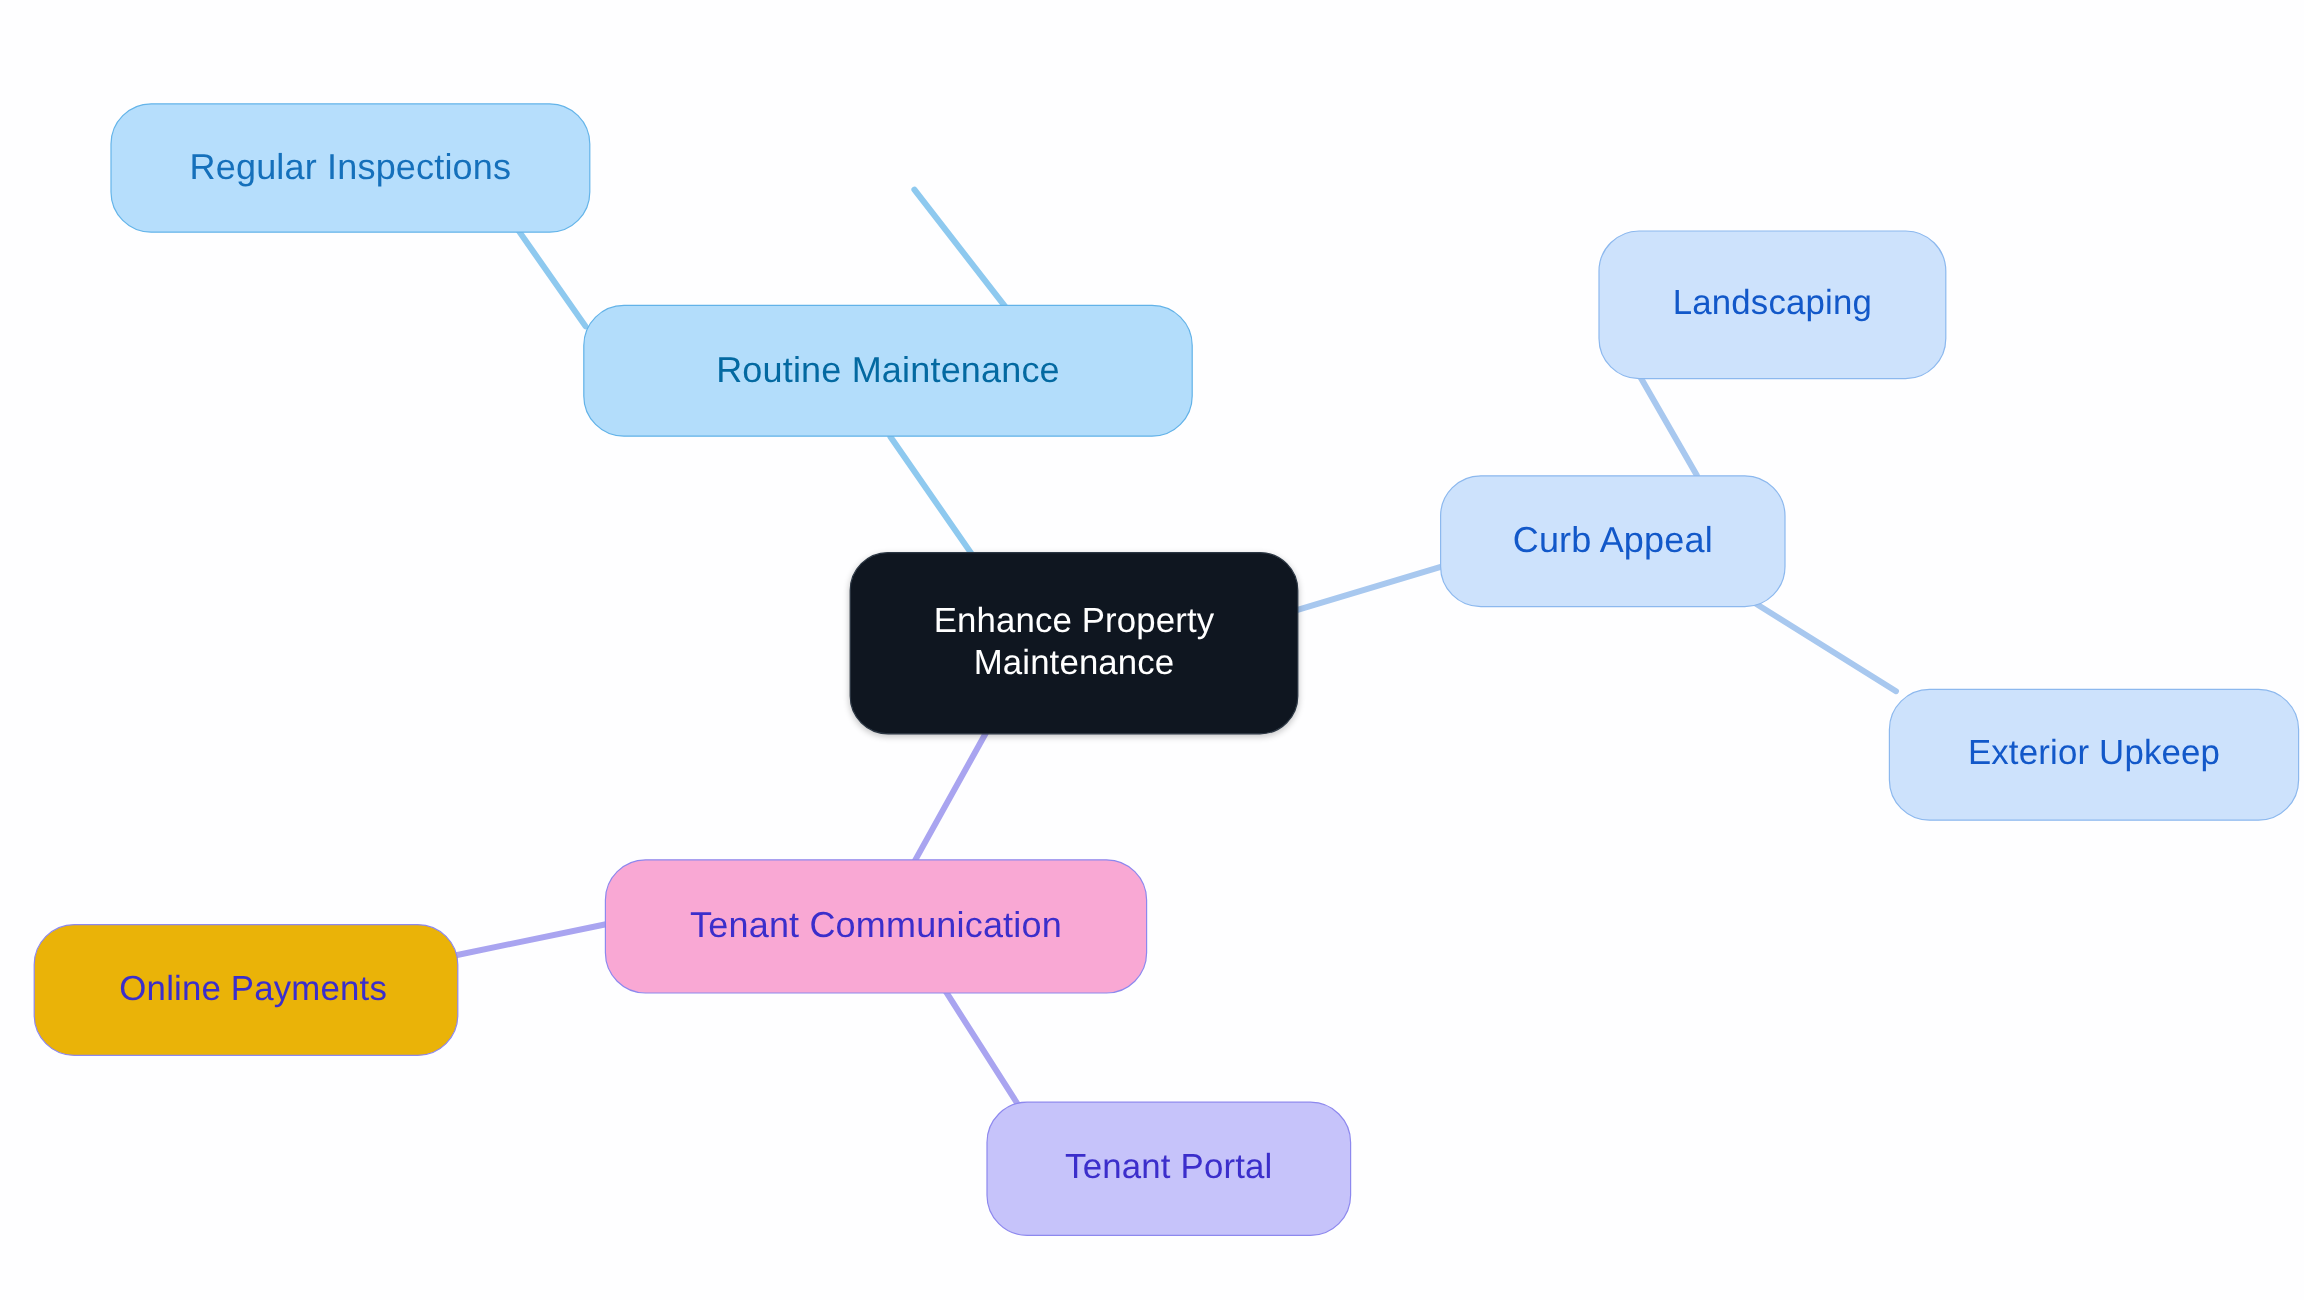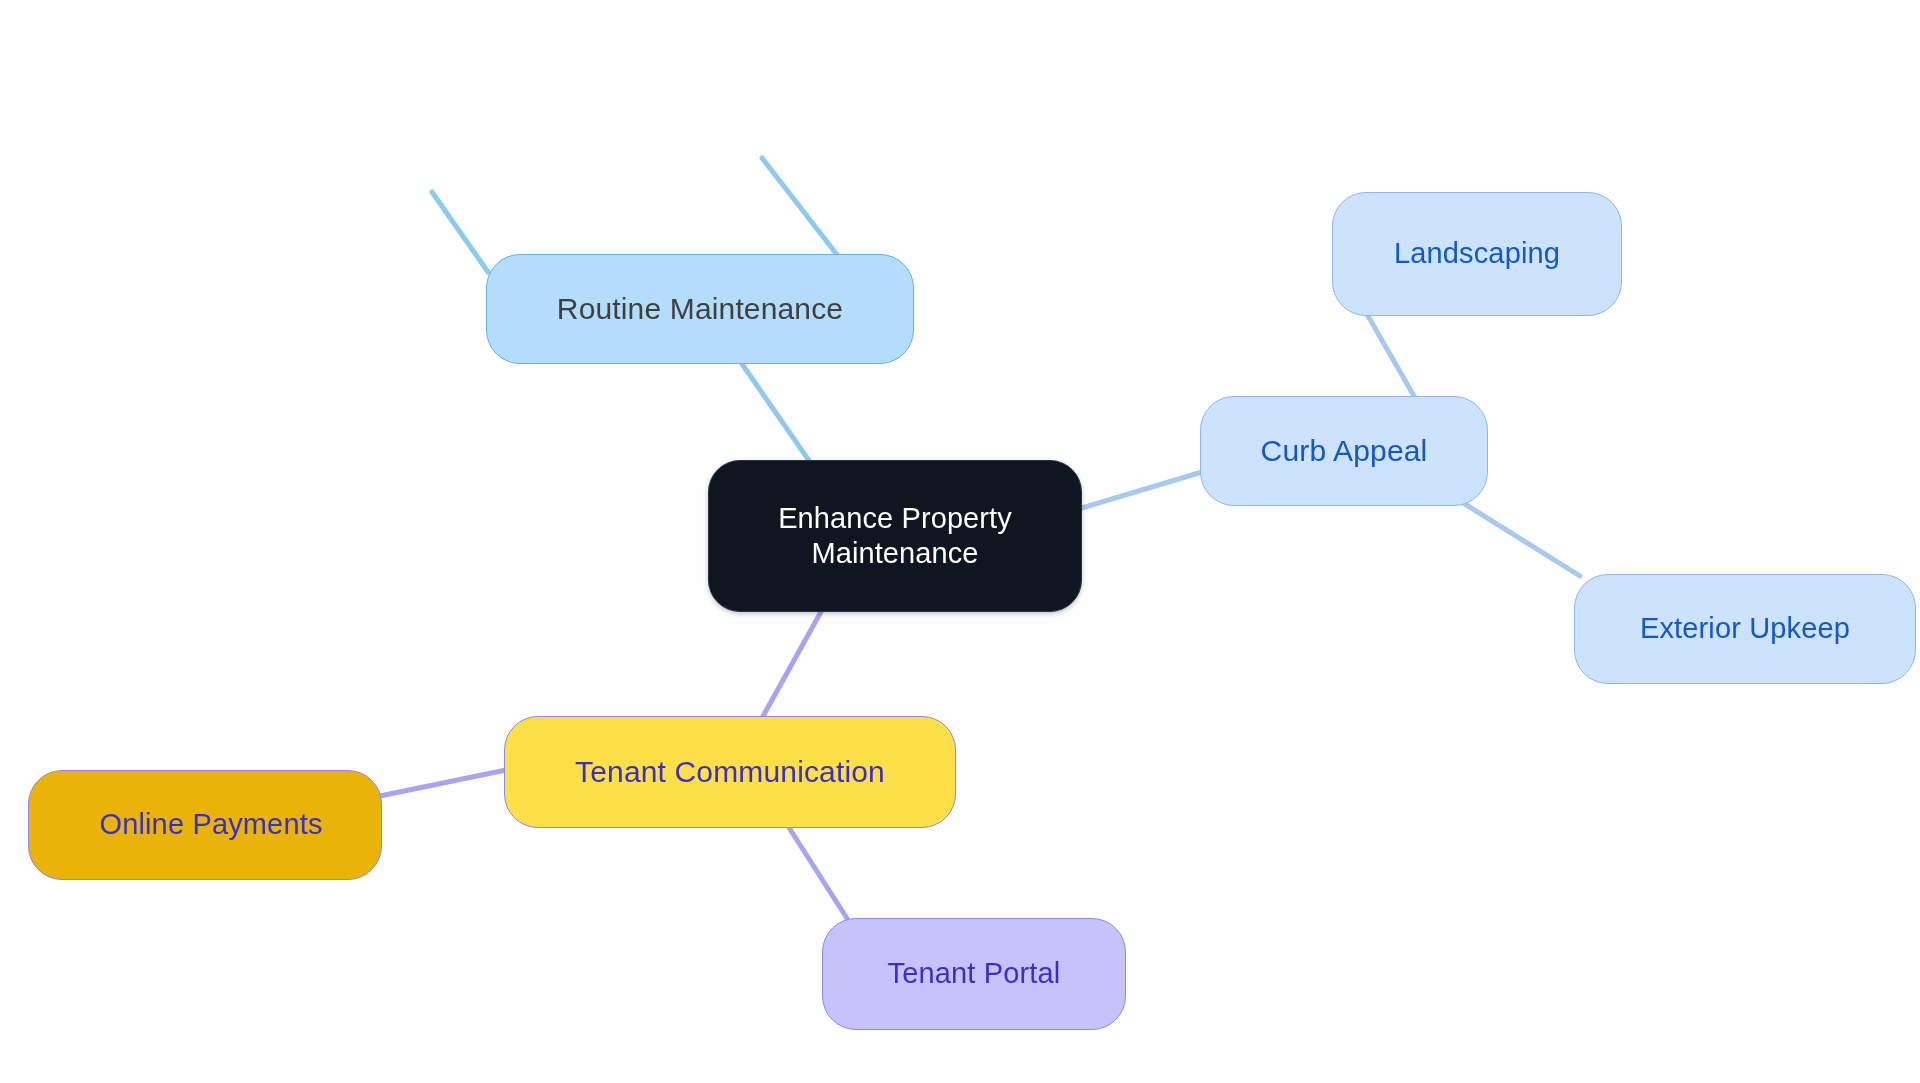--- a/index.html
+++ b/index.html
@@ -67,44 +67,47 @@
       <line x1="488" y1="272" x2="432" y2="192" stroke="#8ec9ef" stroke-width="5" stroke-linecap="round"></line>
       <line x1="838" y1="256" x2="762" y2="158" stroke="#8ec9ef" stroke-width="5" stroke-linecap="round"></line>
       <line x1="1082" y1="508" x2="1202" y2="472" stroke="#a8c8ef" stroke-width="5" stroke-linecap="round"></line>
       <line x1="1414" y1="396" x2="1360" y2="302" stroke="#a8c8ef" stroke-width="5" stroke-linecap="round"></line>
       <line x1="1452" y1="496" x2="1580" y2="576" stroke="#a8c8ef" stroke-width="5" stroke-linecap="round"></line>
       <line x1="822" y1="610" x2="762" y2="718" stroke="#a9a4f0" stroke-width="5" stroke-linecap="round"></line>
       <line x1="506" y1="770" x2="380" y2="796" stroke="#a9a4f0" stroke-width="5" stroke-linecap="round"></line>
       <line x1="788" y1="826" x2="848" y2="920" stroke="#a9a4f0" stroke-width="5" stroke-linecap="round"></line>
     </svg>
 
+  <div class="node node-branch" style="left: 92px; top: 86px; width: 400px; height: 108px; background: rgb(182, 222, 252); border-color: rgb(100, 180, 233); color: rgb(21, 112, 187);">
+    <span>Regular Inspections</span>
+  </div>
 
 
-  <div class="node node-branch" style="left: 486px; top: 254px; width: 428px; height: 110px; background: rgb(179, 221, 251); border-color: rgb(98, 178, 232); color: #404040;">
+  <div class="node node-branch" style="left: 486px; top: 254px; width: 508px; height: 110px; background: rgb(179, 221, 251); border-color: rgb(98, 178, 232); color: #0369a1;">
     <span>Routine Maintenance</span>
   </div>
 
   <div class="node node-leaf" style="left: 1332px; top: 192px; width: 290px; height: 124px; background: rgb(205, 226, 252); border-color: rgb(140, 184, 238); color: rgb(18, 88, 201);">
     <span>Landscaping</span>
   </div>
 
   <div class="node node-branch" style="left: 1200px; top: 396px; width: 288px; height: 110px; background: rgb(205, 226, 252); border-color: rgb(140, 184, 238); color: rgb(18, 88, 201);">
     <span>Curb Appeal</span>
   </div>
 
   <div class="node node-leaf" style="left: 1574px; top: 574px; width: 342px; height: 110px; background: rgb(205, 226, 252); border-color: rgb(140, 184, 238); color: rgb(18, 88, 201);">
     <span>Exterior Upkeep</span>
   </div>
 
   <div class="node node-root" style="left: 708px; top: 460px; width: 374px; height: 152px; background: rgb(15, 22, 32); border-color: rgb(42, 53, 66); color: rgb(255, 255, 255);">
     <span>Enhance Property
 Maintenance</span>
   </div>
 
-  <div class="node node-branch" style="left: 504px; top: 716px; width: 452px; height: 112px; background: #fde047; border-color: rgb(141, 136, 238); color: rgb(59, 46, 203);">
+  <div class="node node-branch" style="left: 504px; top: 716px; width: 452px; height: 112px; background: #f9a8d4; border-color: rgb(141, 136, 238); color: rgb(59, 46, 203);">
     <span>Tenant Communication</span>
   </div>
 
   <div class="node node-leaf" style="left: 28px; top: 770px; width: 354px; height: 110px; background: #eab308; border-color: rgb(141, 136, 238); color: rgb(59, 46, 203); padding-left: 12px;">
     <span>Online Payments</span>
   </div>
 
   <div class="node node-leaf" style="left: 786px; top: 918px; width: 304px; height: 112px; background: rgb(198, 195, 250); border-color: rgb(141, 136, 238); color: rgb(59, 46, 203); margin-left: 36px;">
     <span>Tenant Portal</span>
   </div>

